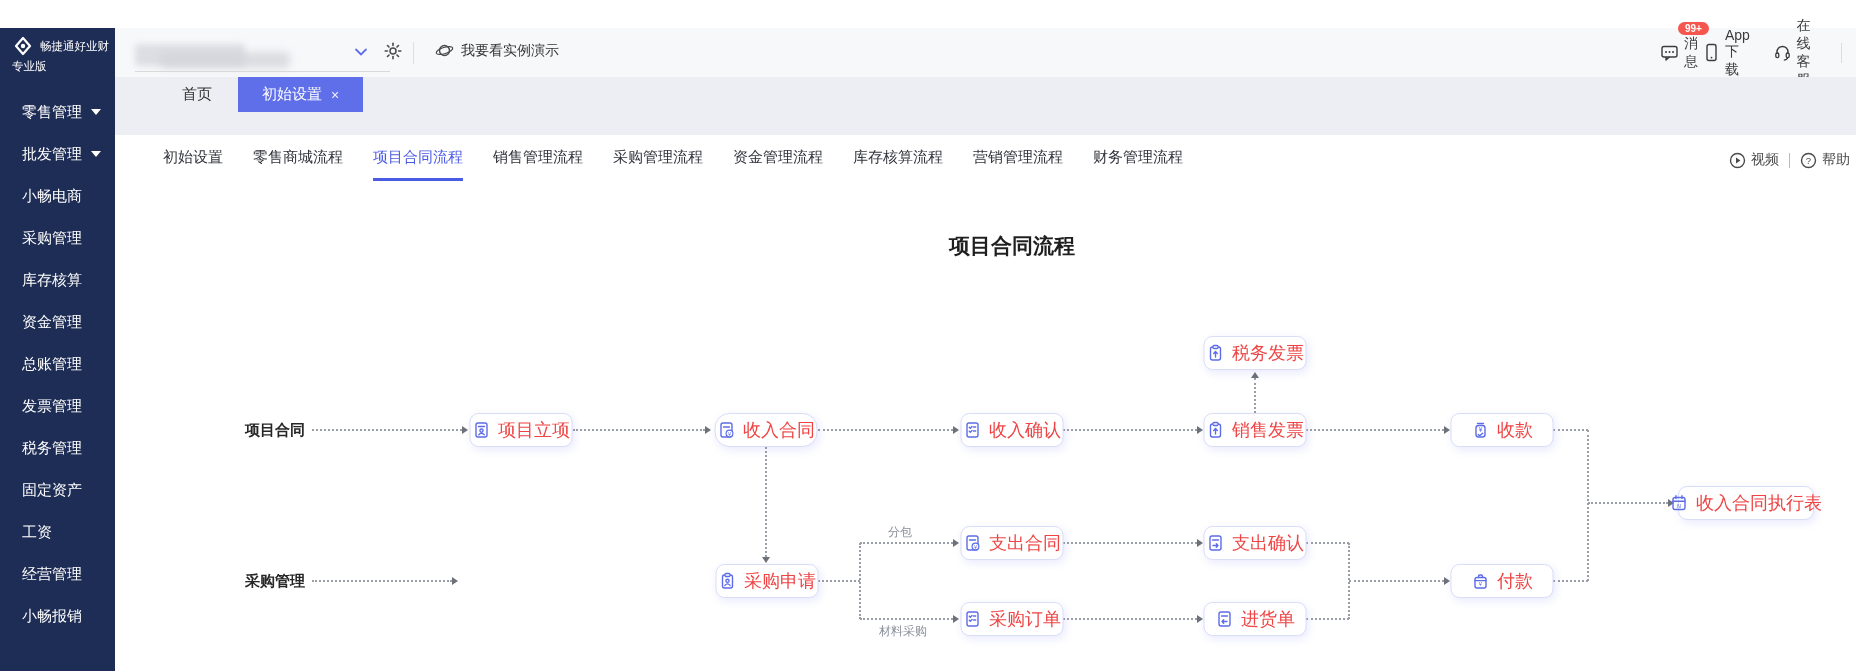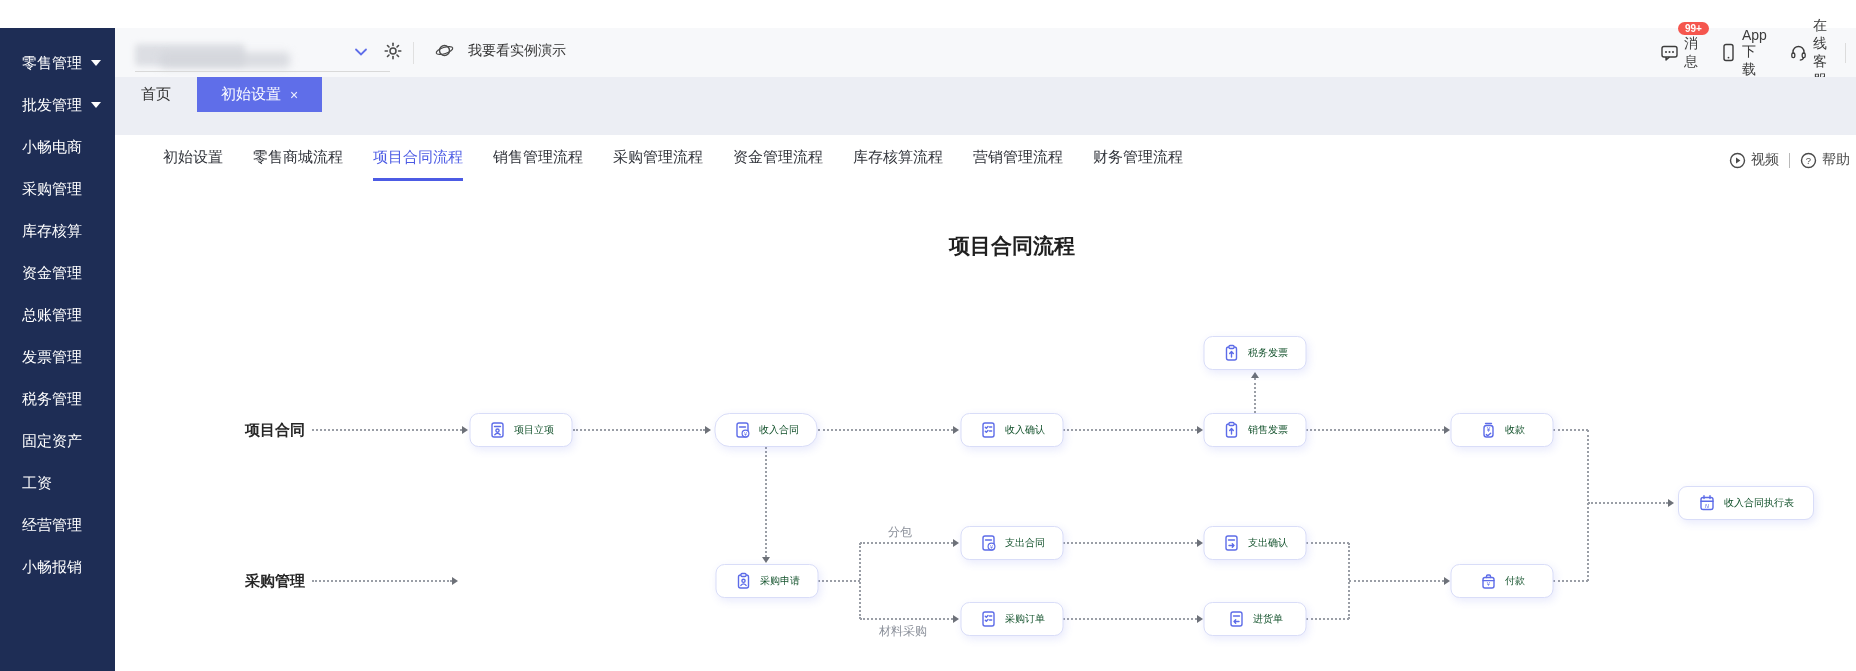--- a/index.html
+++ b/index.html
@@ -18,30 +18,30 @@
   .caret { display:inline-block; width:0; height:0; margin-left:9px;
     border-left:5px solid transparent; border-right:5px solid transparent; border-top:6px solid #ffffff; }
   
   .header { position:absolute; left:115px; top:28px; width:1741px; height:49px; background:#F7F8FA; }
   .blur1 { position:absolute; left:20px; top:16px; width:110px; height:22px; background:#dcdee3; filter:blur(3px); border-radius:4px; }
   .blur2 { position:absolute; left:45px; top:24px; width:130px; height:16px; background:#d3d5db; filter:blur(4px); border-radius:4px; opacity:.8; }
   .sel-line { position:absolute; left:20px; top:43px; width:255px; height:1px; background:#d9d9d9; }
   .chevron { position:absolute; left:238px; top:16px; cursor:pointer; }
   .gearwrap { position:absolute; left:268px; top:13px; cursor:pointer; }
   .hdr-div1 { position:absolute; left:298px; top:14px; width:1px; height:22px; background:#e0e0e0; }
-  .demo { position:absolute; left:320px; top:13px; display:flex; align-items:center; gap:14px;
+  .demo { position:absolute; left:320px; top:13px; display:flex; align-items:center; gap:7px;
     font-size:14px; color:#333; cursor:pointer; }
   .hdr-right { position:absolute; left:1545px; top:0; height:49px; display:flex; align-items:center; gap:0; }
   .hitem { display:flex; align-items:center; gap:5px; font-size:14px; color:#3c3c3c; cursor:pointer; position:relative; }
   .badge { position:absolute; top:-13px; left:18px; background:#F5564E; color:#fff; font-size:10px;
     padding:1px 7px; border-radius:9px; white-space:nowrap; font-weight:bold; }
   .hdr-div2 { width:1px; height:20px; background:#dcdcdc; margin:0 14px 0 18px; }
   
   .tabbar { position:absolute; left:115px; top:77px; width:1741px; height:58px; background:#ECEEF4; }
-  .tabs { display:flex; align-items:flex-start; height:35px; }
+  .tabs { display:flex; align-items:flex-start; height:35px;margin-left:41px; }
   .tab { height:35px; display:flex; align-items:center; padding:0 26px; font-size:15px; color:#333;
     cursor:pointer; white-space:nowrap; }
   .tab.active { background:#5F6EE9; color:#fff; padding:0 24px; }
   .tab .close { margin-left:9px; font-size:14px; color:#eef0ff; }
   
   .card { position:absolute; left:119px; top:135px; width:1737px; height:536px; background:#fff;
     border-top-left-radius:6px; }
   .navrow { position:absolute; left:44px; top:13px; display:flex; gap:30px; }
   .nav-item { font-size:15px; color:#30333a; padding-bottom:11px; cursor:pointer; white-space:nowrap;
     border-bottom:3px solid transparent; }
@@ -51,35 +51,47 @@
   .navright .vd { width:1px; height:15px; background:#b9b9b9; margin:0 2px; }
   .nr-item { display:flex; align-items:center; gap:5px; cursor:pointer;text-align:right; }
   
   .flow { position:absolute; left:0; top:0; width:1856px; height:671px; pointer-events:none; }
   .flow-title { position:absolute; transform:translate(-50%,-50%); font-size:21px; font-weight:600; color:#1f1f1f; }
   .rowlabel { position:absolute; transform:translate(-50%,-50%); font-size:15px; font-weight:600; color:#262626; white-space:nowrap; }
   .branchlabel { position:absolute; transform:translate(-50%,-50%); font-size:12px; color:#8A8F99; white-space:nowrap; }
   .node { position:absolute; height:34px; transform:translate(-50%,-50%); background:#fff;
     border:1px solid #D9DDF8; border-radius:9px; box-shadow:2px 3px 8px rgba(93,108,232,.14);
     display:flex; align-items:center; justify-content:center; gap:8px; pointer-events:auto; cursor:pointer; }
-  .node .nlabel { font-size:10px; color:#14532d; white-space:nowrap; }
+  .node .nlabel { font-size:18px; color:#ef4444; white-space:nowrap; }
   .edge-h { position:absolute; height:0; border-top:2px dotted #9a9ea6; }
   .edge-v { position:absolute; width:0; border-left:2px dotted #9a9ea6; }
   .arr { position:absolute; width:0; height:0; }
   .arr.right { border-top:4px solid transparent; border-bottom:4px solid transparent; border-left:6px solid #6d7178; }
   .arr.up    { border-left:4px solid transparent; border-right:4px solid transparent; border-bottom:6px solid #6d7178; }
   .arr.down  { border-left:4px solid transparent; border-right:4px solid transparent; border-top:6px solid #6d7178; }
   svg { display:block; }
 </style>
 </head>
 <body>
 
 <div class="topband"></div>
 
 <div class="darkcol">
+  <div class="logoblock">
+    <div class="logorow">
+      <span>
+        <svg width="22" height="22" viewBox="0 0 22 22">
+          <path d="M11 3 L18 11 L11 19 L4 11 Z" fill="none" stroke="#fff" stroke-width="2.2" stroke-linejoin="round"></path>
+          <circle cx="11" cy="11" r="2.2" fill="#fff"></circle>
+        </svg>
+      </span>
+      <span class="brandname">畅捷通好业财</span>
+    </div>
+    <div class="edition">专业版</div>
+  </div>
   <div class="side-items" id="side-items">
       <div class="side-item">
         <span>零售管理</span>
         <span class="caret"></span>
       </div>
       <div class="side-item">
         <span>批发管理</span>
         <span class="caret"></span>
       </div>
       <div class="side-item">
@@ -146,21 +158,21 @@
   <div class="demo">
     <span>
       <svg width="19" height="19" viewBox="0 0 19 19">
         <circle cx="9.5" cy="9.5" r="5" fill="none" stroke="#4a4a4a" stroke-width="1.4"></circle>
         <ellipse cx="9.5" cy="9.5" rx="8.6" ry="3.1" fill="none" stroke="#4a4a4a" stroke-width="1.2" transform="rotate(-18 9.5 9.5)"></ellipse>
       </svg>
     </span>
     <span>我要看实例演示</span>
   </div>
   <div class="hdr-right">
-    <div class="hitem" style="margin-right:22px;">
+    <div class="hitem" style="margin-right:5px;">
       <span class="badge">99+</span>
       <span>
         <svg width="19" height="19" viewBox="0 0 19 19">
           <rect x="2" y="3.5" width="15" height="10.5" rx="2" fill="none" stroke="#3c3c3c" stroke-width="1.4"></rect>
           <path d="M6 14 L6 17 L9.5 14" fill="none" stroke="#3c3c3c" stroke-width="1.4" stroke-linejoin="round"></path>
           <g fill="#3c3c3c">
               <circle cx="6" cy="9" r="1"></circle>
               <circle cx="9.5" cy="9" r="1"></circle>
               <circle cx="13" cy="9" r="1"></circle>
             </g>

